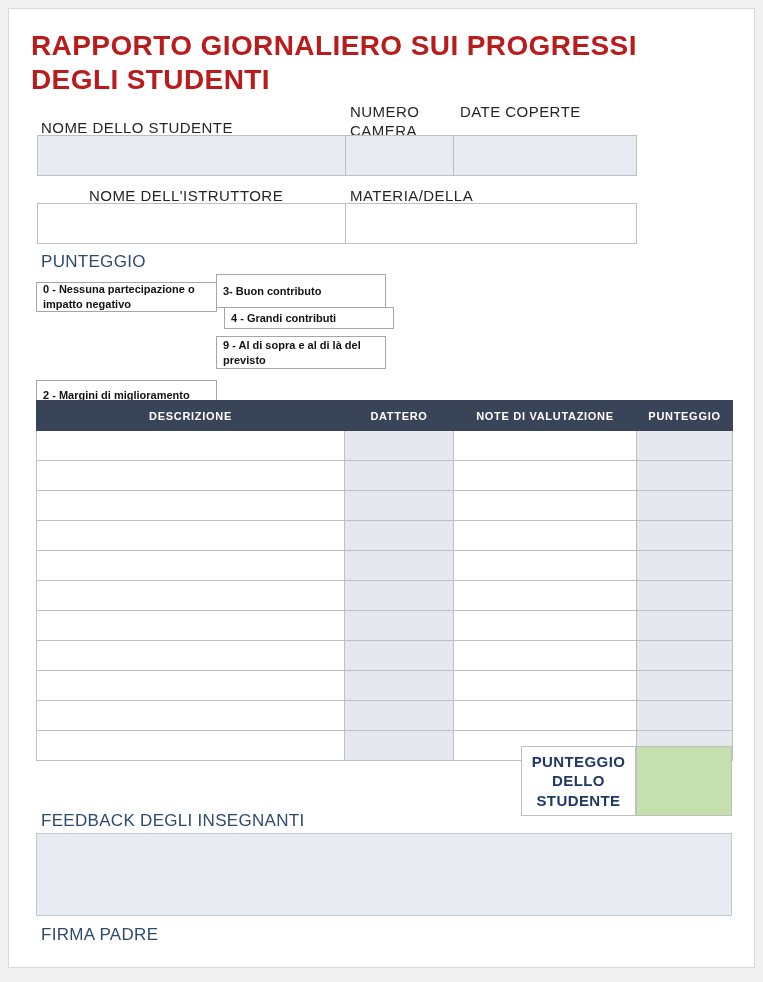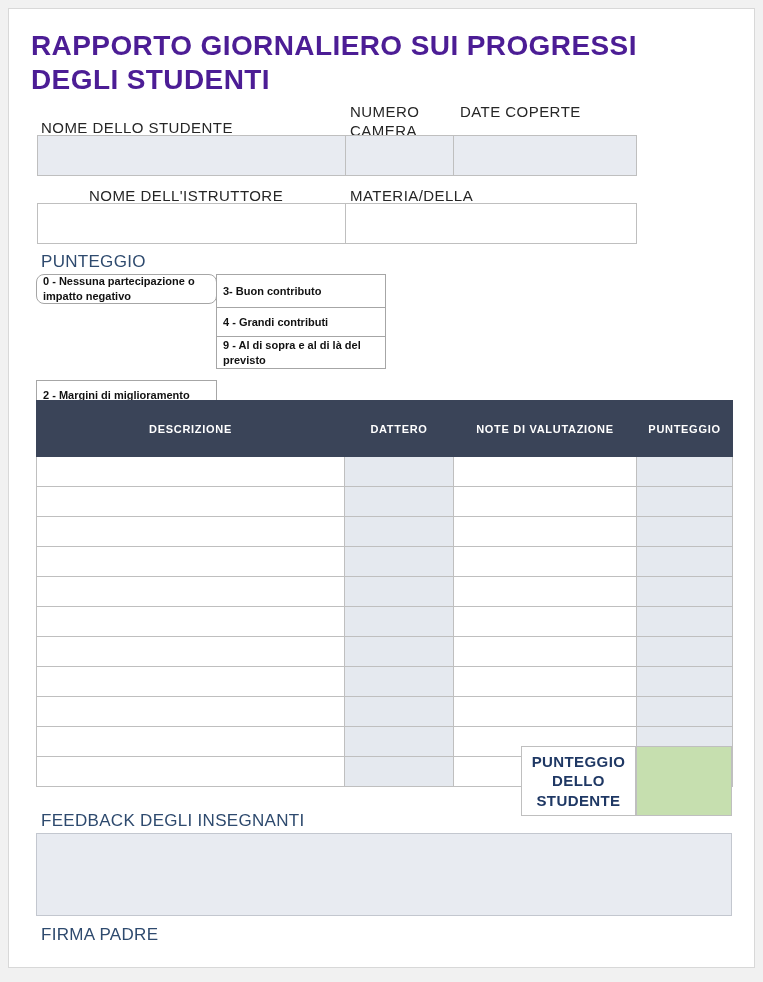--- a/index.html
+++ b/index.html
@@ -29,21 +29,21 @@
   
   .doc-title {
     position: absolute;
     left: 22px;
     top: 20px;
     width: 680px;
     font-size: 28px;
     font-weight: bold;
     letter-spacing: 0.4px;
     line-height: 1.22;
-    color: #4c1d95;
+    color: #b91c1c;
     text-transform: uppercase;
   }
 
   
   .field-label {
     position: absolute;
     font-size: 15px;
     color: #262626;
     letter-spacing: 0.45px;
     line-height: 1.25;
@@ -101,21 +101,21 @@
     border-collapse: collapse;
     table-layout: fixed;
   }
   #act-table th {
     background: #3a4458;
     color: #ffffff;
     font-size: 11px;
     font-weight: bold;
     letter-spacing: 0.7px;
     height: 21px;
-    padding: 17px 2px;
+    padding: 4px 2px;
     border: 1px solid #3a4458;
     text-align: center;
   }
   #act-table td {
     height: 29px;
     border: 1px solid #bfbfbf;
     padding: 0;
   }
   td.c-desc  { background: #ffffff; }
   td.c-date  { background: #e5e9ef; }
@@ -184,26 +184,26 @@
 
   <div class="field-label" style="left:32px; top:178px;margin-left:48px;">NOME DELL'ISTRUTTORE</div>
   <div class="field-label" style="left:341px; top:178px;">MATERIA/DELLA</div>
 
   <div class="field-box fill-white" style="left:28px; top:194px; width:309px; height:41px;"></div>
   <div class="field-box fill-white" style="left:336px; top:194px; width:292px; height:41px;"></div>
 
   <div class="section-head" style="left:32px; top:243px;">PUNTEGGIO</div>
 
   <div id="legend">
-    <div class="legend-cell" style="left:0px;   top:0px;  width:181px; height:30px;border-radius:8px;">0 - Nessuna partecipazione o
+    <div class="legend-cell" style="left:0px;   top:8px;  width:181px; height:30px;">0 - Nessuna partecipazione o
 impatto negativo</div>
     <div class="legend-cell" style="left:0px;   top:58px; width:181px; height:31px;margin-top:48px;">2 - Margini di miglioramento</div>
 
     <div class="legend-cell" style="left:180px; top:0px;  width:170px; height:34px;">3- Buon contributo</div>
-    <div class="legend-cell" style="left:180px; top:33px; width:170px; height:30px;">4 - Grandi contributi</div>
+    <div class="legend-cell" style="left:188px; top:33px; width:170px; height:22px;">4 - Grandi contributi</div>
     <div class="legend-cell" style="left:180px; top:62px; width:170px; height:33px;">9 - Al di sopra e al di là del
 previsto</div>
   </div>
 
 
   <table id="act-table">
     <colgroup>
       <col style="width:308px">
       <col style="width:109px">
       <col style="width:183px">

